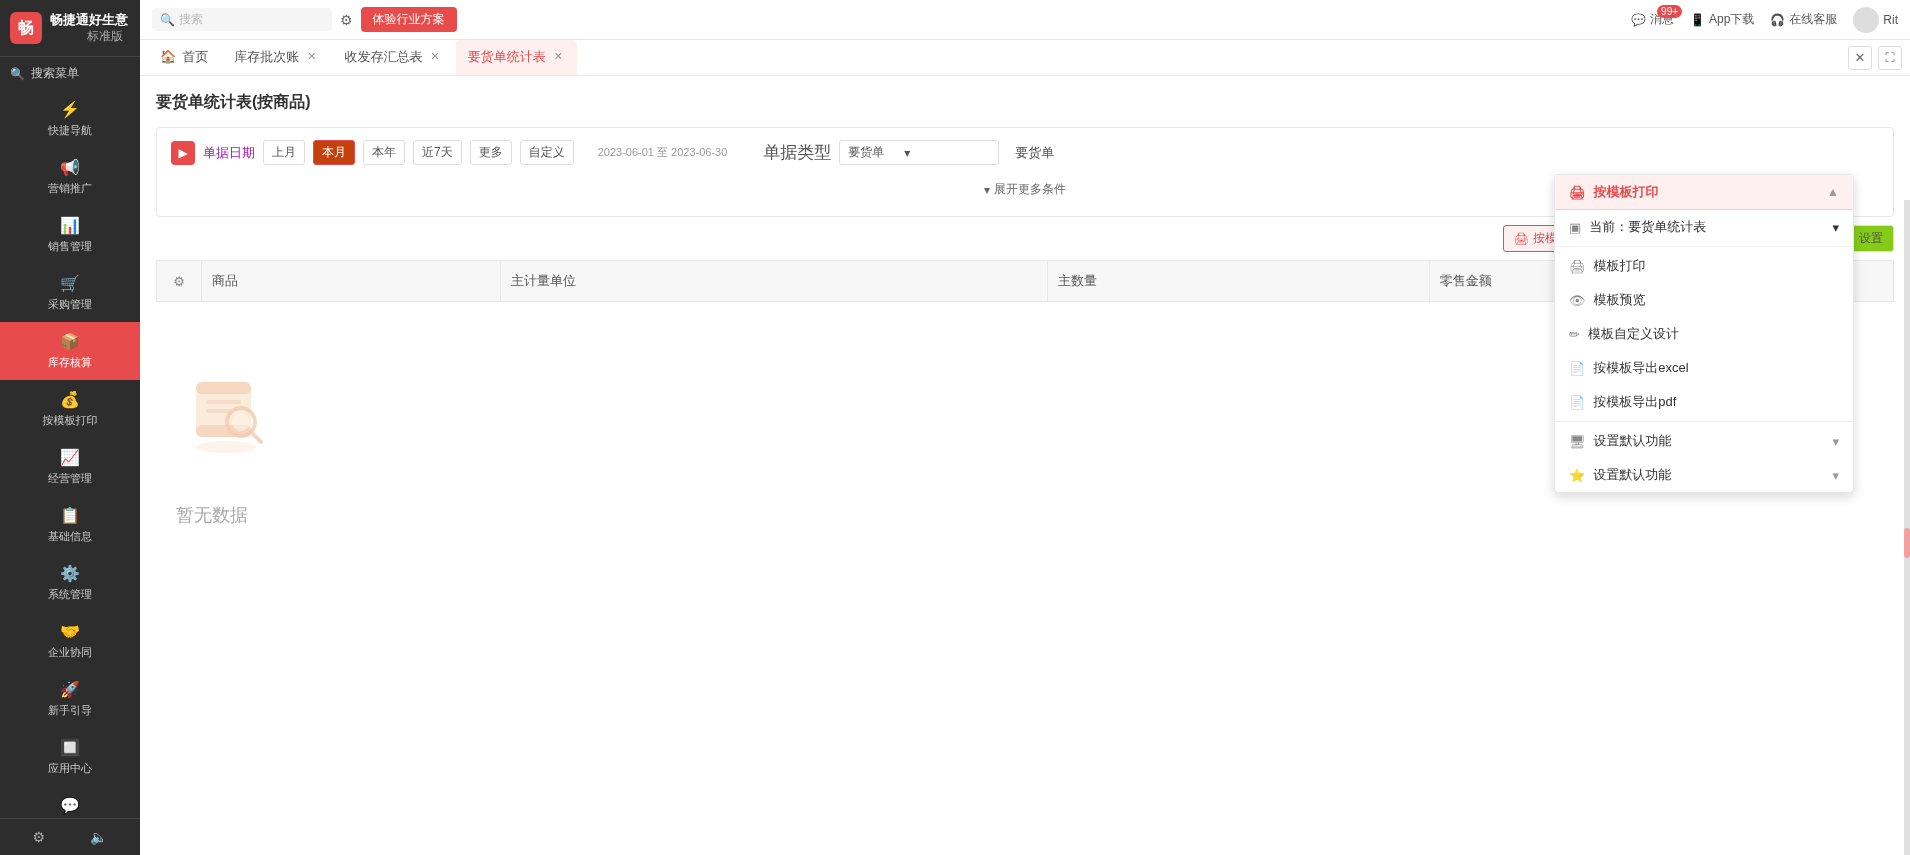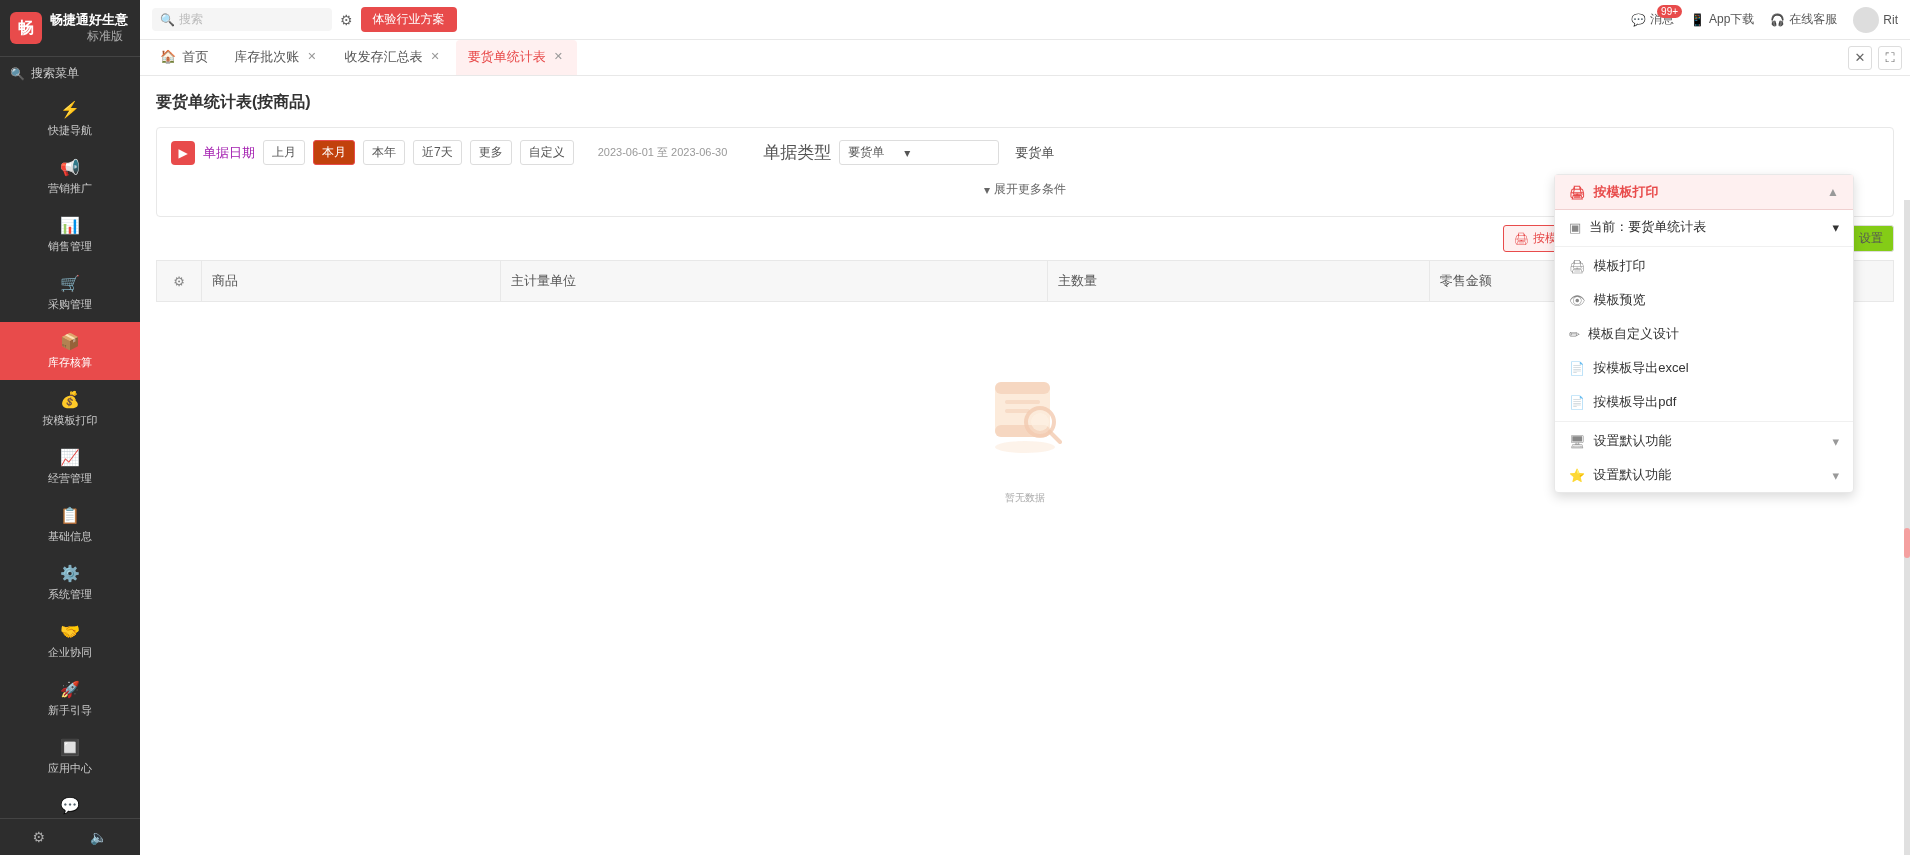--- a/index.html
+++ b/index.html
@@ -415,26 +415,26 @@
       align-items: center;
       justify-content: center;
       cursor: pointer;
       color: #888;
     }
 
     
     .empty-state {
       display: flex;
       flex-direction: column;
-      align-items: center;
+      align-items: flex-start;
       justify-content: center;
       padding: 60px 20px;
       color: #aaa;
-      font-size: 10px;
-      gap: 8px;
+      font-size: 18px;
+      gap: 20px;
     }
 
     
     .right-scrollbar {
       width: 6px;
       background: #e0e0e0;
       position: fixed;
       right: 0;
       top: 200px;
       bottom: 0;

